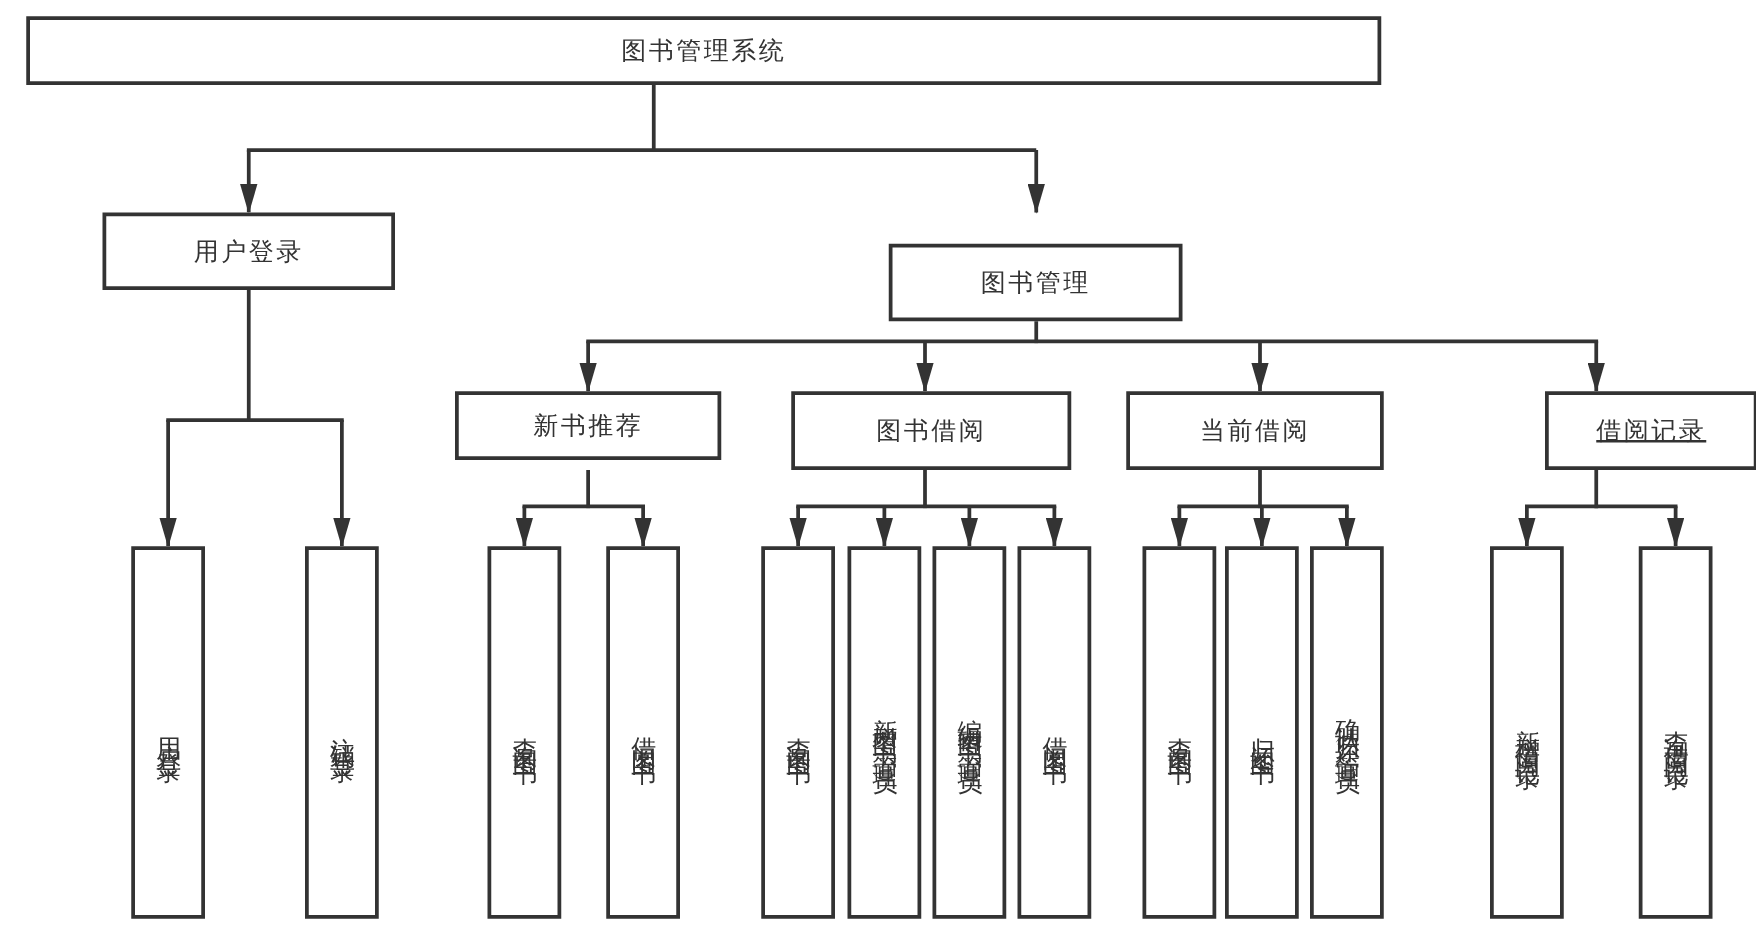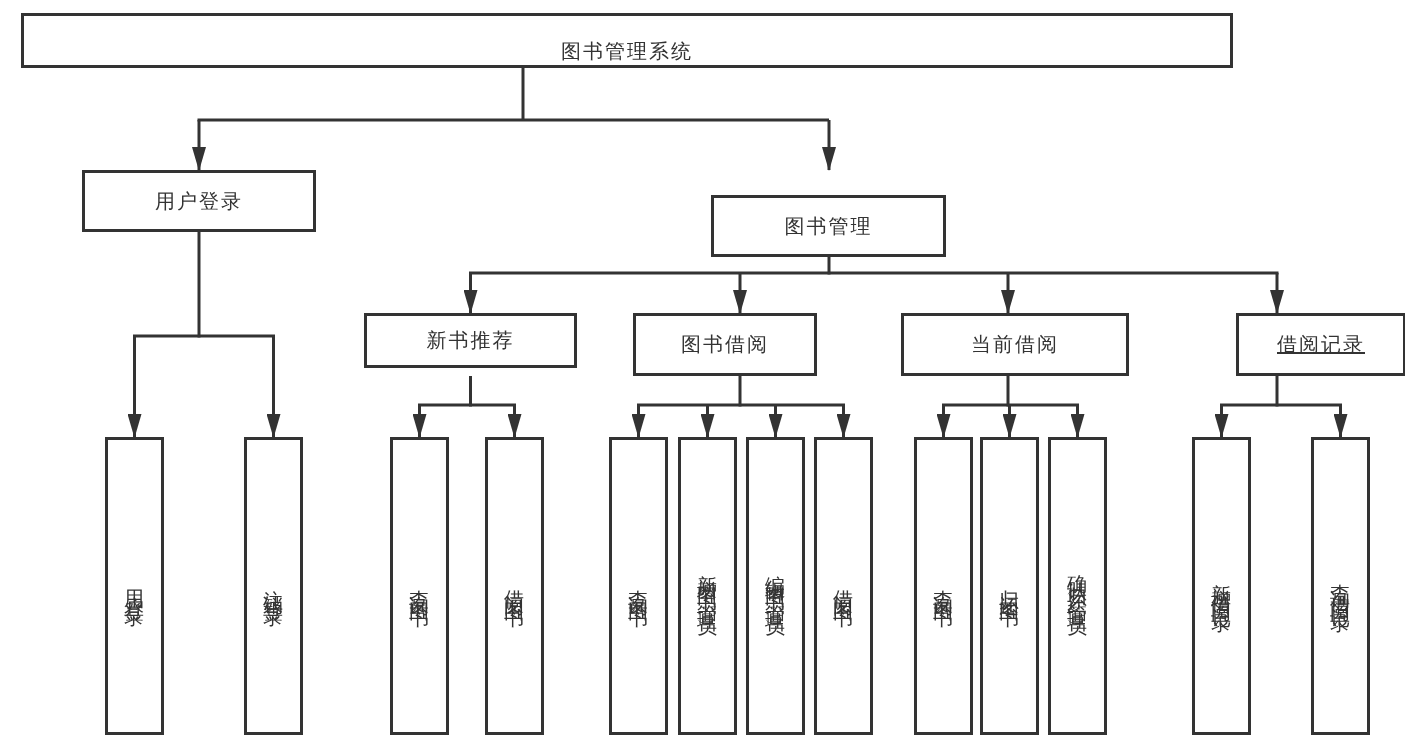--- a/index.html
+++ b/index.html
@@ -97,38 +97,38 @@
     <path class="edge" d="M943.5,405 V437" marker-end="url(#arw)"></path>
     <path class="edge" d="M1009.5,405 V437" marker-end="url(#arw)"></path>
     <path class="edge" d="M1077.5,405 V437" marker-end="url(#arw)"></path>
 
     <path class="edge" d="M1277,376 V406.5"></path>
     <path class="edge" d="M1220,405 H1342"></path>
     <path class="edge" d="M1221.5,405 V437" marker-end="url(#arw)"></path>
     <path class="edge" d="M1340.5,405 V437" marker-end="url(#arw)"></path>
   </svg>
 
-  <div class="node h" style="left:21px; top:13px; width:1212px; height:55px;align-items:flex-end;">
+  <div class="node h" style="left:21px; top:13px; width:1084px; height:55px;">
     <span>图书管理系统</span>
   </div>
 
   <div class="node h" style="left:82px; top:170px; width:234px; height:62px;">
     <span>用户登录</span>
   </div>
   <div class="node h" style="left:711px; top:170px; width:235px; height:62px;margin-top:25px;">
     <span>图书管理</span>
   </div>
 
   <div class="node h" style="left:364px; top:313px; width:213px; height:55px;">
     <span>新书推荐</span>
   </div>
-  <div class="node h" style="left:633px; top:313px; width:184px; height:63px;">
+  <div class="node h" style="left:633px; top:313px; width:224px; height:63px;">
     <span>图书借阅</span>
   </div>
-  <div class="node h" style="left:901px; top:313px; width:228px; height:63px;">
+  <div class="node h" style="left:901px; top:313px; width:206px; height:63px;">
     <span>当前借阅</span>
   </div>
   <div class="node h" style="left:1236px; top:313px; width:170px; height:63px;text-decoration:underline;">
     <span>借阅记录</span>
   </div>
 
   <div class="node v" style="left:105px; top:437px; width:59px; height:298px;">
     <span>用户登录</span>
   </div>
   <div class="node v" style="left:244px; top:437px; width:59px; height:298px;">

